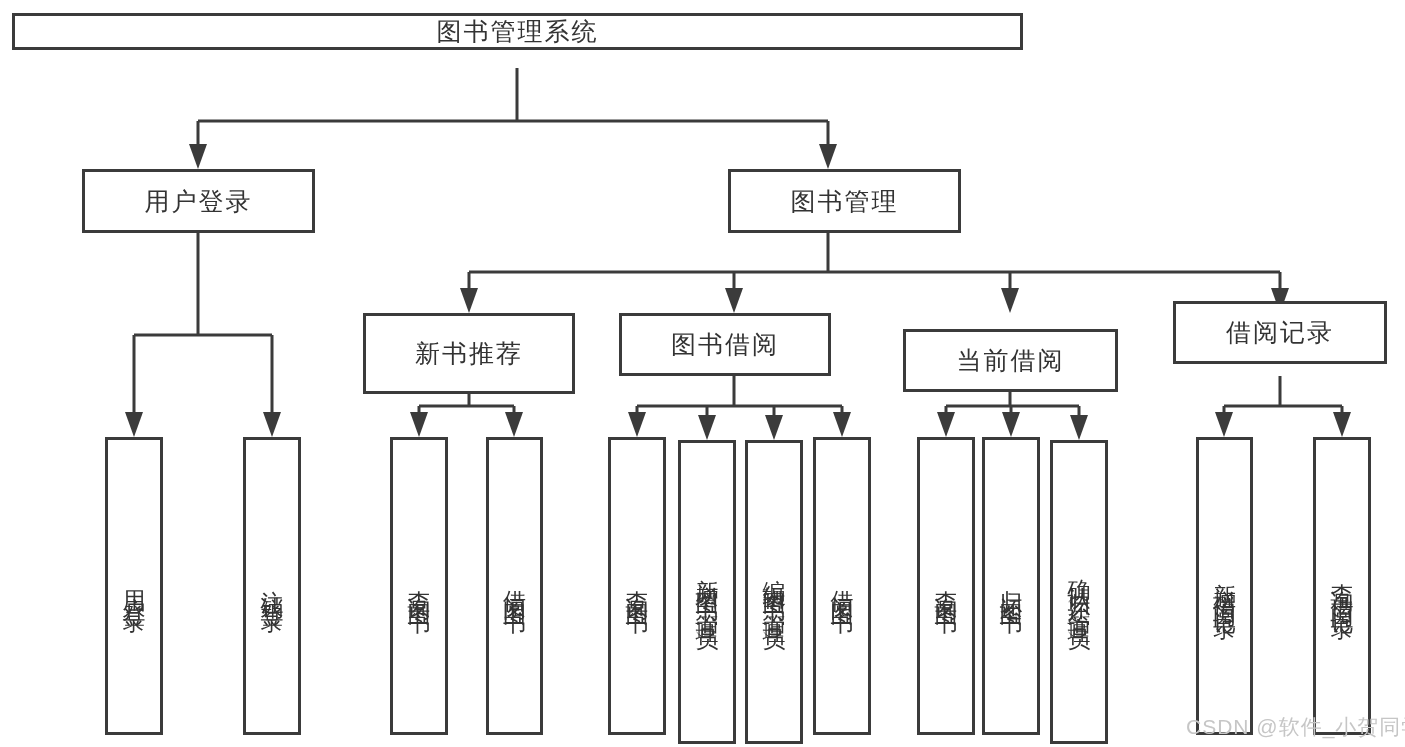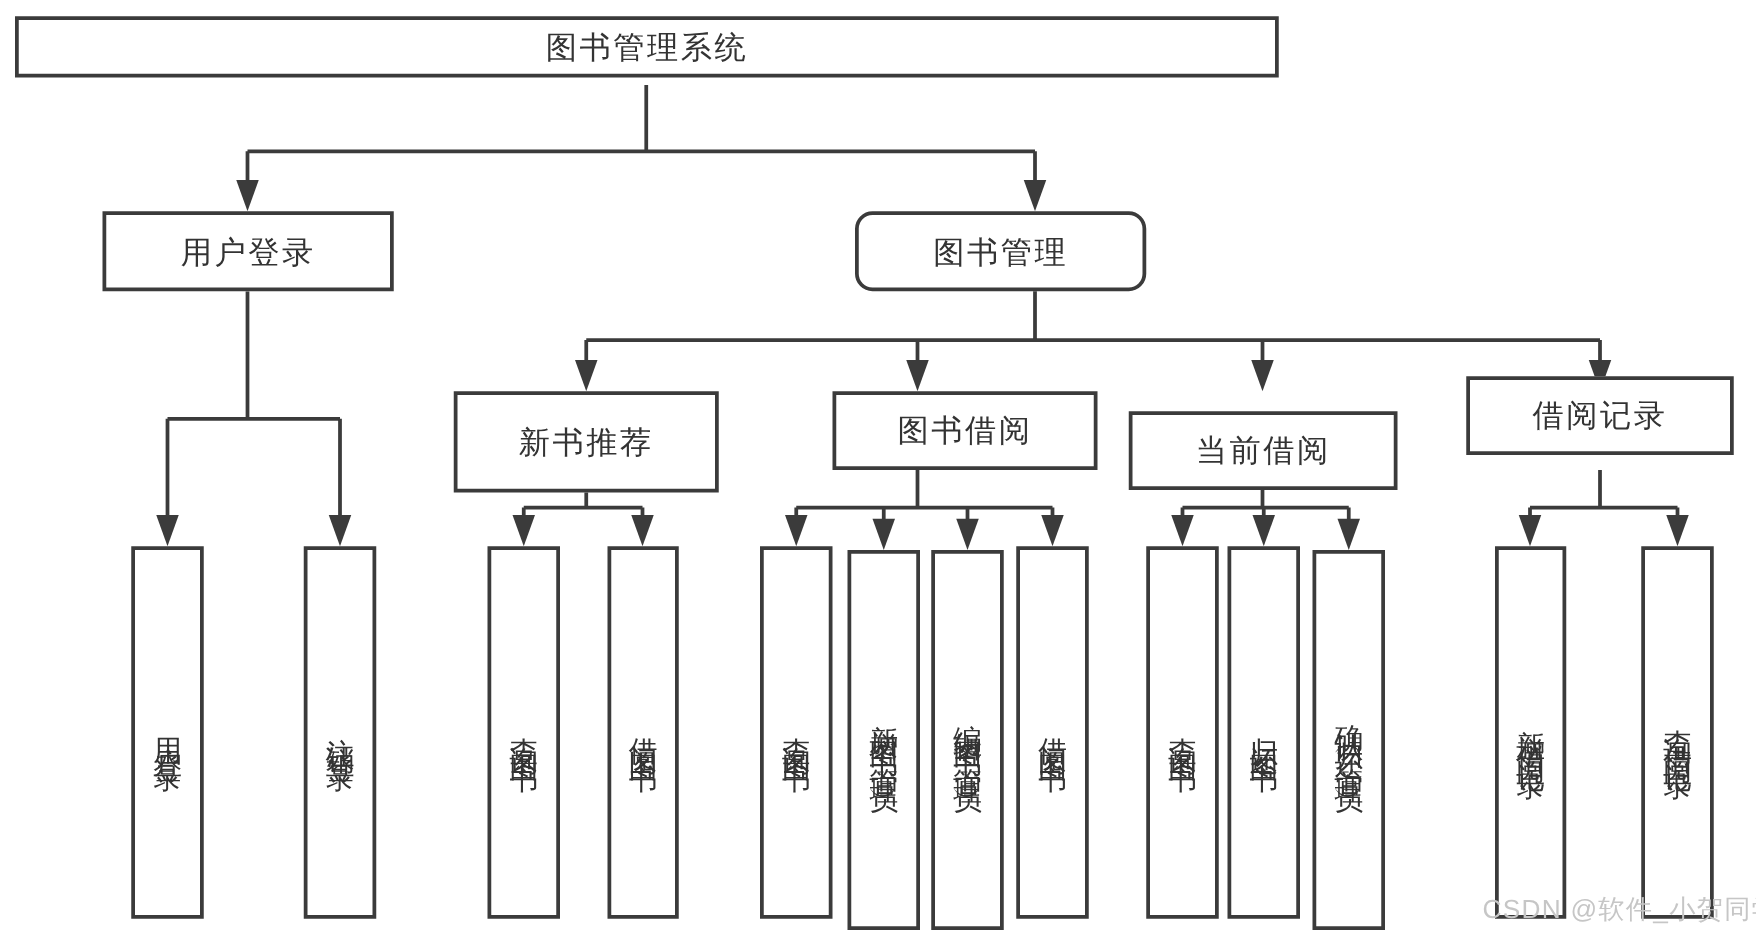--- a/index.html
+++ b/index.html
@@ -106,27 +106,27 @@
       <polygon points="1002,412 1020,412 1011,437"></polygon>
       <polygon points="1070,415 1088,415 1079,440"></polygon>
     </g>
     <g>
       <path d="M1280,376 V406 M1224,406 H1342 M1224,406 V414 M1342,406 V414"></path>
       <polygon points="1215,412 1233,412 1224,437"></polygon>
       <polygon points="1333,412 1351,412 1342,437"></polygon>
     </g>
   </svg>
 
-  <div class="node hnode" style="left:12px; top:13px; width:1011px; height:49px;">图书管理系统</div>
+  <div class="node hnode" style="left:12px; top:13px; width:1011px; height:37px;">图书管理系统</div>
 
   <div class="node hnode" style="left:82px; top:169px; width:233px; height:64px;">用户登录</div>
-  <div class="node hnode" style="left:684px; top:169px; width:233px; height:64px;border-radius:14px;">图书管理</div>
+  <div class="node hnode" style="left:728px; top:169px; width:233px; height:64px;">图书管理</div>
 
   <div class="node hnode" style="left:363px; top:313px; width:212px; height:81px;">新书推荐</div>
-  <div class="node hnode" style="left:666px; top:313px; width:212px; height:63px;">图书借阅</div>
+  <div class="node hnode" style="left:619px; top:313px; width:212px; height:63px;">图书借阅</div>
   <div class="node hnode" style="left:903px; top:313px; width:215px; height:63px;margin-top:16px;">当前借阅</div>
   <div class="node hnode" style="left:1173px; top:301px; width:214px; height:63px;">借阅记录</div>
 
   <div class="node vnode" style="left:105px; top:437px; width:58px; height:298px;">
     <span>用户登录</span>
   </div>
   <div class="node vnode" style="left:243px; top:437px; width:58px; height:298px;">
     <span>注销登录</span>
   </div>
 

